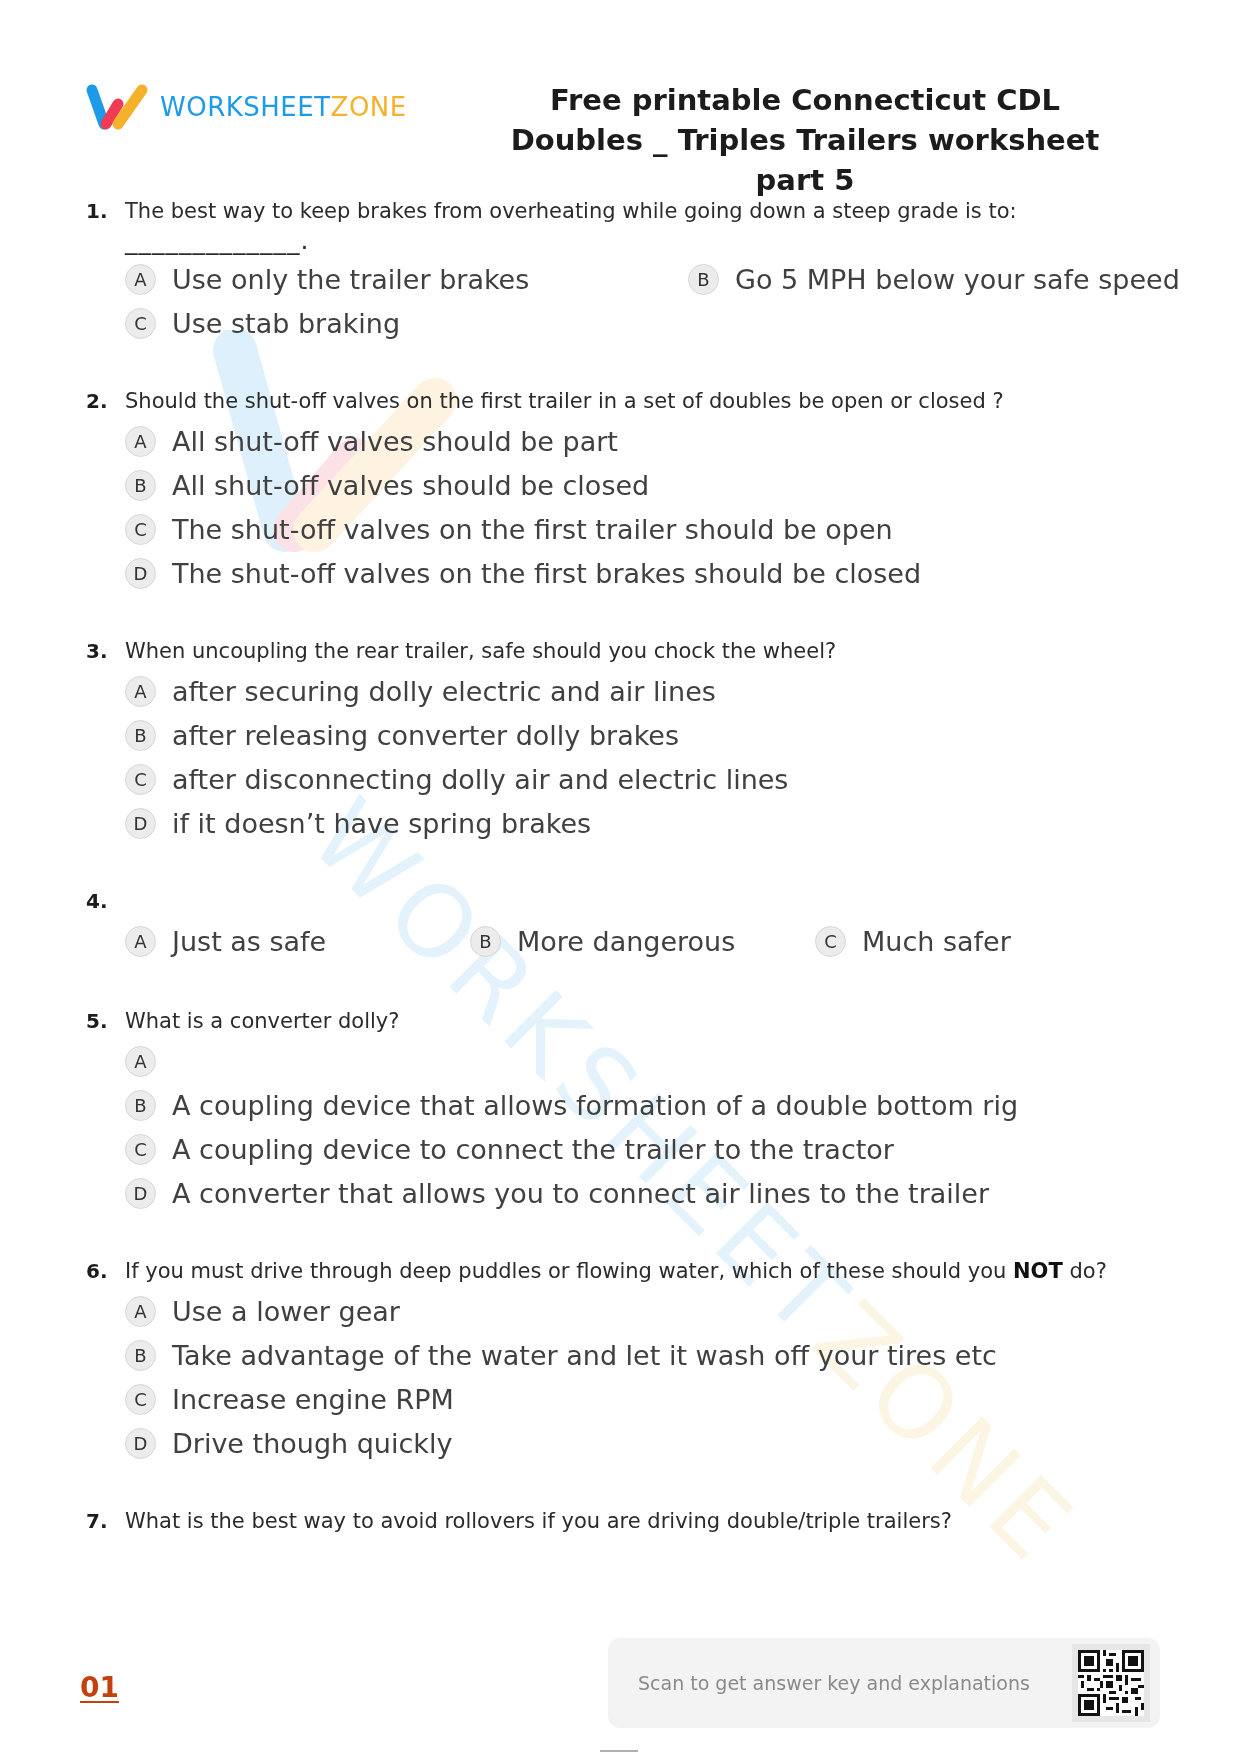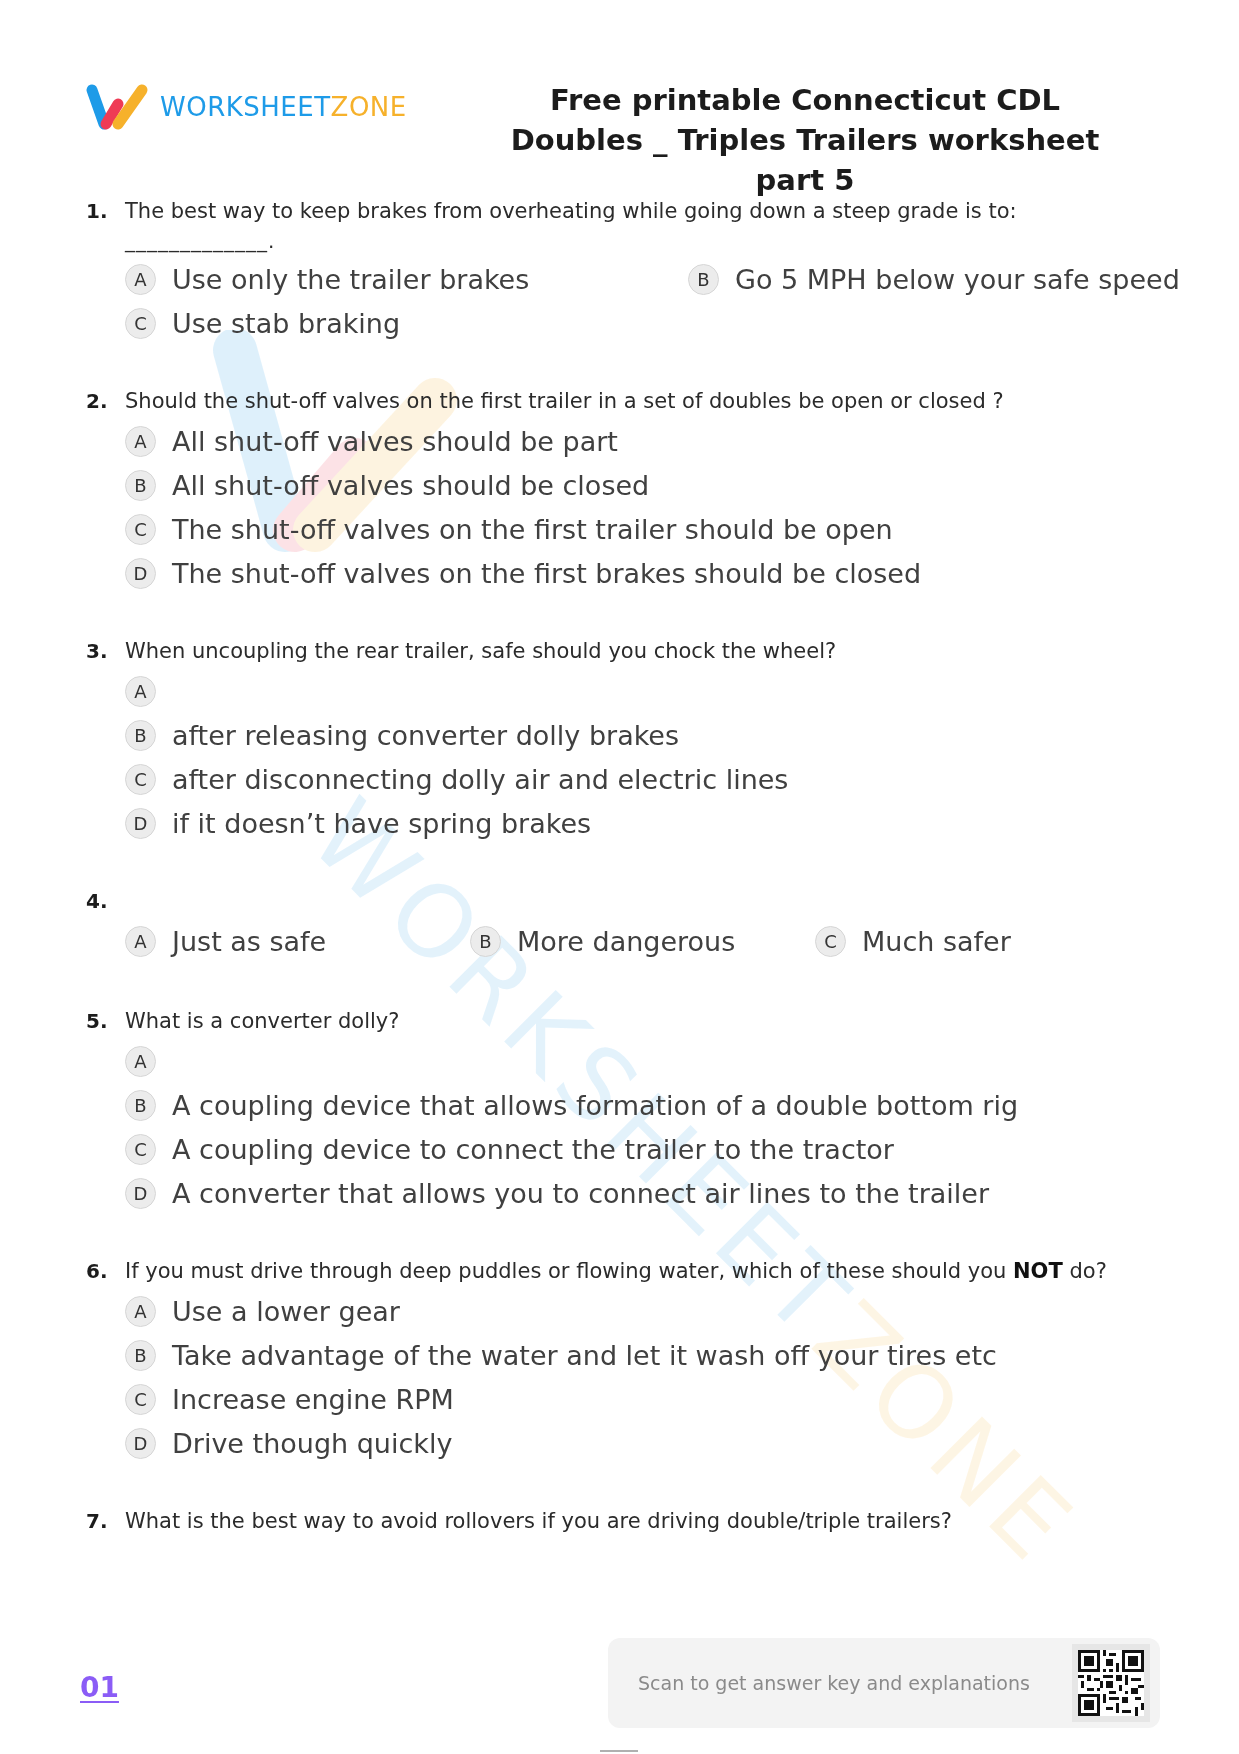--- a/index.html
+++ b/index.html
@@ -23,33 +23,33 @@
 
     .title { position: absolute; left: 500px; top: 80px; width: 610px; text-align: center;
              font-family: "DejaVu Sans", sans-serif; font-weight: 700; font-size: 29px; line-height: 40px; color: #1c1c1c; }
 
     
     .question { position: absolute; left: 86px; width: 1080px; }
     .q-line { display: flex; align-items: baseline; font-size: 21px; line-height: 30px; }
     .q-num { width: 39px; font-weight: 700; color: #1c1c1c; font-size: 20px; }
     .q-text { color: #2b2b2b; }
     .q-text b { font-weight: 700; color: #111; }
-    .q-blank { margin-left: 39px; font-size: 20px; letter-spacing: 1px; color: #2b2b2b; line-height: 30px; }
+    .q-blank { margin-left: 39px; font-size: 25px; letter-spacing: 1px; color: #2b2b2b; line-height: 30px; }
 
     .options { margin-left: 39px; margin-top: 10px; }
     .options.stack .opt { margin-bottom: 13px; }
     .options.grid2 { display: grid; grid-template-columns: 563px 1fr; row-gap: 13px; }
     .options.grid3 { display: grid; grid-template-columns: 345px 345px 1fr; }
     .opt { display: flex; align-items: center; height: 31px; cursor: pointer; }
     .opt-badge { width: 31px; height: 31px; border-radius: 50%; background: #ececec; border: 1px solid #d6d6d6;
                  display: flex; align-items: center; justify-content: center; font-size: 18px; color: #333; flex-shrink: 0; }
     .opt-label { margin-left: 16px; font-size: 27px; color: #404040; white-space: nowrap; }
 
     
-    .page-num { position: absolute; left: 80px; top: 1671px; font-size: 28px; font-weight: 700; color: #8b5cf6;
+    .page-num { position: absolute; left: 80px; top: 1671px; font-size: 28px; font-weight: 700; color: #c2410c;
                 text-decoration: underline; text-decoration-thickness: 2px; text-underline-offset: 4px; }
     .scan-box { position: absolute; left: 608px; top: 1638px; width: 552px; height: 90px; background: #f3f3f3;
                 border-radius: 12px; display: flex; align-items: center; justify-content: space-between; padding: 0 10px 0 30px; }
     .scan-text { font-size: 19px; color: #8a8a8a; }
     .qr { width: 78px; height: 78px; background: #e6e6e6; display: flex; align-items: center; justify-content: center; }
     .bottom-rule { position: absolute; left: 600px; top: 1750px; width: 38px; height: 2px; background: #b0b0b0; }
   </style>
 </head>
 <body>
 
@@ -122,20 +122,21 @@
 </div>
 
 <div class="question" style="top:636px;">
   <div class="q-line">
       <span class="q-num">3.</span>
       <span class="q-text">When uncoupling the rear trailer, safe should you chock the wheel?</span>
     </div>
   <div class="options stack">
     <div class="opt">
         <span class="opt-badge">A</span>
+        <span class="opt-label">after securing dolly electric and air lines</span>
       </div>
     <div class="opt">
         <span class="opt-badge">B</span>
         <span class="opt-label">after releasing converter dolly brakes</span>
       </div>
     <div class="opt">
         <span class="opt-badge">C</span>
         <span class="opt-label">after disconnecting dolly air and electric lines</span>
       </div>
     <div class="opt">

